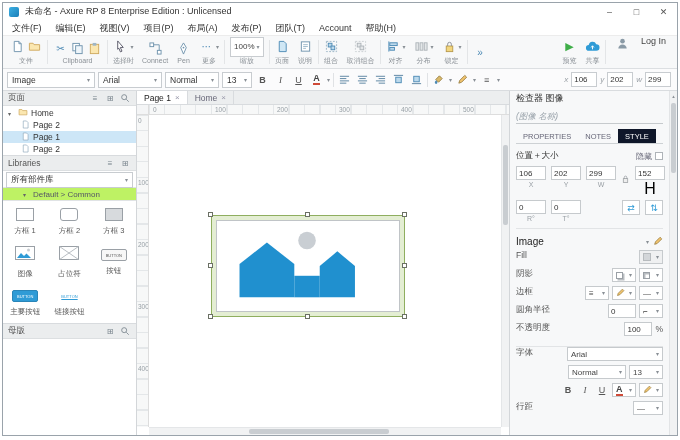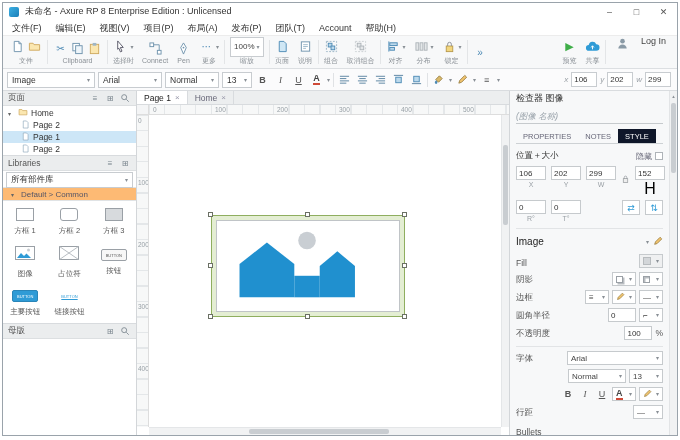--- a/index.html
+++ b/index.html
@@ -47,21 +47,21 @@
 .leftpanel{position:absolute;left:0;top:0;width:134px;bottom:0;background:#f4f5f6;border-right:1px solid #d3d6d9;display:flex;flex-direction:column}
 .phead{height:15px;background:#ebedee;border-bottom:1px solid #dcdfe1;display:flex;align-items:center;padding:0 5px;font-size:8.5px;color:#555;flex:none}
 .hicons{margin-left:auto;display:flex;align-items:center}
 .hico{width:12px;height:12px;display:flex;align-items:center;justify-content:center;color:#77838c;font-size:8px;margin-left:3px}
 .ptree{height:50px;background:#fff;border-bottom:1px solid #d8dbde;flex:none;padding-top:1px}
 .trow2{height:12px;display:flex;align-items:center;font-size:8.5px;color:#333;padding-left:5px;gap:3px}
 .trow2.child{padding-left:18px}
 .trow2.selected{background:#cde6f7}
 .texp{font-size:6px;color:#666;width:7px}
 .libfilter{height:17px;background:#fff;border-bottom:1px solid #e0e3e5;padding:1px 3px;flex:none}
-.libsection{height:13px;background:#fdba74;border-bottom:1px solid #e0e3e5;display:flex;align-items:center;gap:3px;padding:0 8px;font-size:8px;color:#556;flex:none}
+.libsection{height:13px;background:#bef264;border-bottom:1px solid #e0e3e5;display:flex;align-items:center;gap:3px;padding:0 20px;font-size:8px;color:#556;flex:none}
 .wgrid{height:123px;background:#fff;border-bottom:1px solid #d8dbde;display:grid;grid-template-columns:repeat(3,1fr);grid-auto-rows:41px;flex:none}
 .wcell{display:flex;flex-direction:column;align-items:center;justify-content:center;gap:5px}
 .wlabel{font-size:7.5px;color:#555}
 .th-box{width:18px;height:13px;border:1px solid #9aa0a6;background:#fff}
 .th-box.rounded{border-radius:3px}
 .th-box.gray{background:#d7dadd}
 .th-ellipse{width:18px;height:13px;border:1px solid #9aa0a6;border-radius:50%;background:#fff}
 .th-btn{width:26px;height:12px;border:1px solid #9aa0a6;border-radius:2px;background:#f7f7f7;display:flex;align-items:center;justify-content:center;font-size:4px;color:#555}
 .th-btn.primary{background:#2f9bd6;border-color:#2a85b8;color:#fff}
 .th-btn.link{border:none;background:none;color:#2f9bd6;text-decoration:underline}
@@ -106,21 +106,21 @@
 .fgroup{display:flex;flex-direction:column;align-items:center}
 .rinput{width:30px;height:14px;border:1px solid #c6cacd;background:#fff;font-size:8px;color:#333;padding:0 2px;font-family:inherit}
 .rinput.small{width:28px}
 .flabel{font-size:7px;color:#9aa0a6;margin-top:1px}
 .lockwrap{align-self:center;margin-top:-6px}
 .iconbtn{width:18px;height:15px;border:1px solid #c6cacd;background:#fff;color:#2f9bd6;font-size:9px;display:flex;align-items:center;justify-content:center}
 .rspacer{flex:1}
 .rp-div{height:1px;background:#e2e4e6;margin:6px 6px 0}
 .imghead{display:flex;align-items:center;gap:4px;padding:0 6px;height:17px;font-size:10px;color:#222;margin-top:4px}
 .imghead .right{margin-left:auto;display:flex;align-items:center;gap:4px}
-.prow{height:18px;display:flex;align-items:flex-end;padding:0 6px}
+.prow{height:18px;display:flex;align-items:flex-start;padding:0 6px}
 .plabel{font-size:8.5px;color:#555}
 .pctrls{margin-left:auto;display:flex;align-items:center;gap:3px}
 .prow.rightalign{justify-content:flex-end;gap:3px}
 .rdrop{height:14px;border:1px solid #c6cacd;background:#fff;display:flex;align-items:center;gap:3px;padding:0 3px;font-size:8px;color:#444;min-width:24px}
 .rdrop.disabled{background:#eff0f1;color:#a4a9ad}
 .rdrop.wide{width:96px}.rdrop.w58{width:58px}.rdrop.w34{width:34px}.rdrop.w30{width:30px}
 .rdrop .chev{margin-left:auto}
 .swatch{width:8px;height:8px;background:#d3d6d9;border:1px solid #b7bbbe}
 .shadowbox{width:7px;height:7px;border:1px solid #9aa0a6;background:#fff;box-shadow:1.5px 1.5px 0 #b9bdc1}
 .shadowbox.inner{box-shadow:inset 1.5px 1.5px 0 #b9bdc1}
@@ -777,23 +777,20 @@
         </div>
         <div class="prow">
           <span class="plabel">行距</span>
           <span class="pctrls">
             <span class="rdrop w30">
                 <span>—</span>
                 <span class="chev">▾</span>
               </span>
           </span>
         </div>
-        <div class="prow">
-          <span class="plabel">Bullets</span>
-        </div>
       </div>
       <div class="rp-scroll">
         <div class="rp-up">▴</div>
         <div class="rp-thumb"></div>
       </div>
     </div>
 
   </div>
 </div>
 

